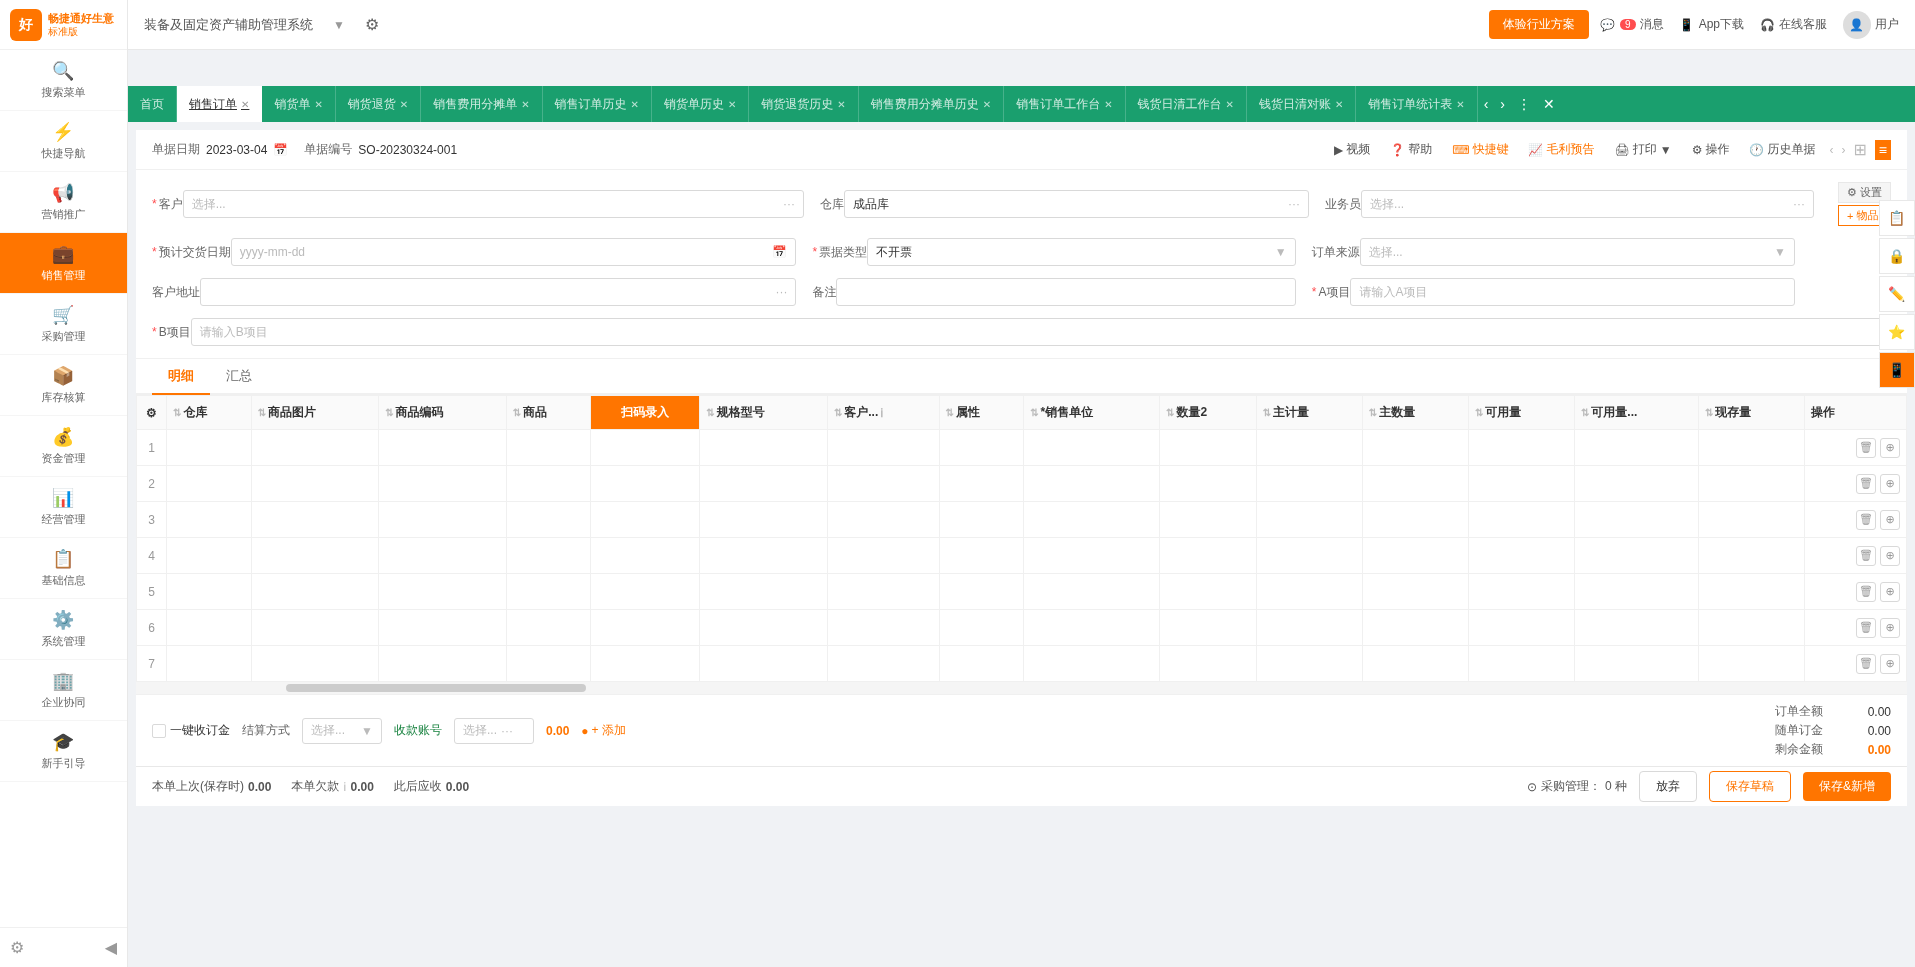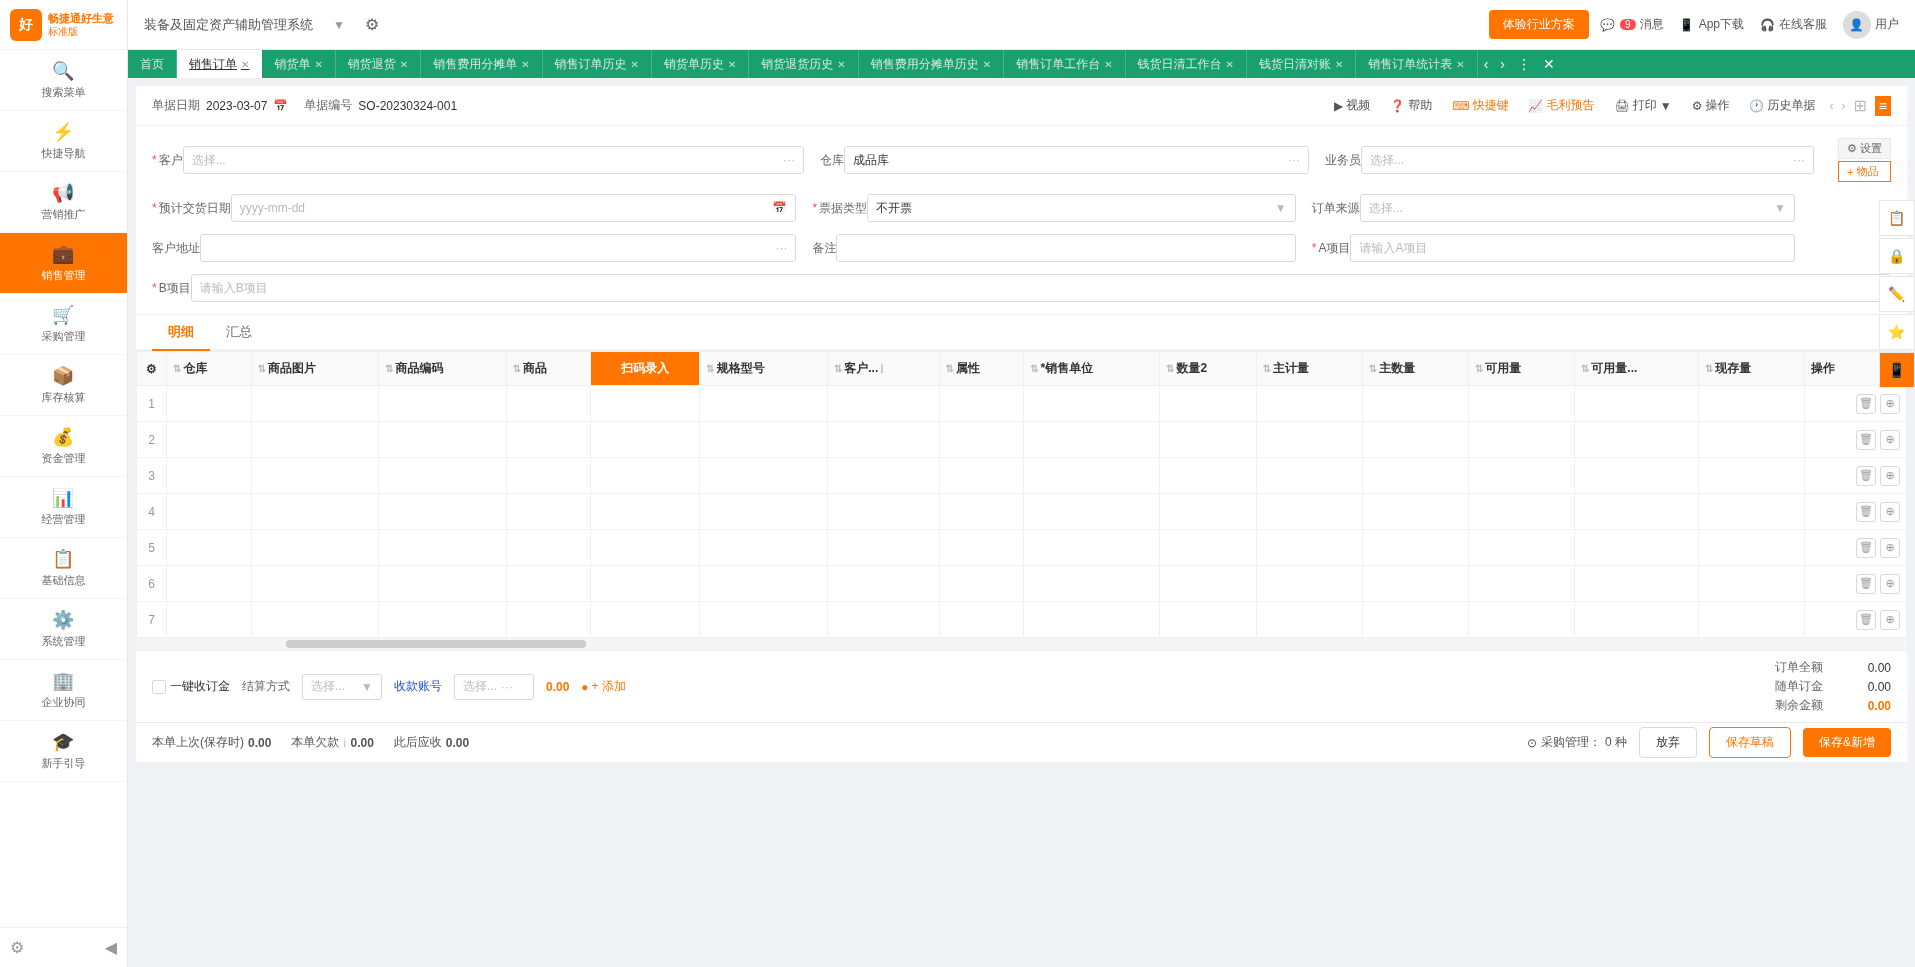--- a/index.html
+++ b/index.html
@@ -28,21 +28,21 @@
     .top-bar { height: 50px; background: #fff; display: flex; align-items: center; padding: 0 16px; border-bottom: 1px solid #e8e8e8; justify-content: space-between; }
     .top-bar-left { display: flex; align-items: center; gap: 20px; }
     .top-bar-actions { display: flex; align-items: center; gap: 12px; }
     .trial-btn { background: #ff7500; color: #fff; border: none; padding: 6px 14px; border-radius: 4px; cursor: pointer; font-size: 12px; }
     .top-icons { display: flex; align-items: center; gap: 16px; }
     .top-icon-item { display: flex; align-items: center; gap: 4px; color: #555; cursor: pointer; font-size: 12px; }
     .badge { background: #ff4d4f; color: #fff; font-size: 10px; border-radius: 8px; padding: 0 4px; min-width: 16px; text-align: center; }
     .user-avatar { width: 28px; height: 28px; background: #ddd; border-radius: 50%; display: flex; align-items: center; justify-content: center; font-size: 12px; color: #666; }
 
     
-    .tab-bar { height: 28px; background: #1a9f6e; display: flex; align-items: center; overflow: hidden; flex-shrink: 0; }
+    .tab-bar { height: 36px; background: #1a9f6e; display: flex; align-items: center; overflow: hidden; flex-shrink: 0; margin-top: 36px; }
     .tab-item { display: flex; align-items: center; padding: 0 12px; height: 36px; color: rgba(255,255,255,0.8); cursor: pointer; white-space: nowrap; font-size: 12px; border-right: 1px solid rgba(255,255,255,0.2); gap: 4px; flex-shrink: 0; }
     .tab-item.active { background: #fff; color: #333; text-decoration: underline; }
     .tab-item .tab-close { font-size: 10px; color: rgba(255,255,255,0.7); }
     .tab-item.active .tab-close { color: #999; }
     .tab-nav-btn { color: #fff; padding: 0 6px; cursor: pointer; font-size: 14px; flex-shrink: 0; }
 
     
     .content-area { flex: 1; background: #f0f2f5; overflow: auto; padding: 0; }
     .form-card { background: #fff; margin: 8px; }
 
@@ -279,21 +279,21 @@
       <div class="tab-nav-btn">⋮</div>
       <div class="tab-nav-btn">✕</div>
     </div>
 
     <div class="content-area">
       <div class="form-card">
 
         <div class="form-header">
           <div class="form-field">
             <span class="form-label">单据日期</span>
-            <span class="form-value">2023-03-07</span>
+            <span class="form-value">2023-03-04</span>
             <span style="color:#bbb;cursor:pointer;">📅</span>
           </div>
           <div class="form-field">
             <span class="form-label">单据编号</span>
             <span class="form-value">SO-20230324-001</span>
           </div>
           <div class="header-actions">
             <span class="action-btn">
               <span>▶</span>
               <span>视频</span>
@@ -711,21 +711,21 @@
         <div class="bottom-payment">
           <div class="checkbox-field">
             <div class="checkbox"></div>
             <span>一键收订金</span>
           </div>
           <span style="color:#666;">结算方式</span>
           <div class="select-field" style="min-width:80px;height:26px;">
             <span style="color:#bbb;">选择...</span>
             <span class="select-arrow">▼</span>
           </div>
-          <span style="color:#1d4ed8;">收款账号</span>
+          <span style="color:#15803d;">收款账号</span>
           <div class="select-field" style="min-width:80px;height:26px;">
             <span style="color:#bbb;">选择...</span>
             <span style="color:#bbb;margin-left:4px;">···</span>
           </div>
           <span class="payment-amount">0.00</span>
           <span class="add-btn">
             <span>●</span>
             <span>+ 添加</span>
           </span>
 

